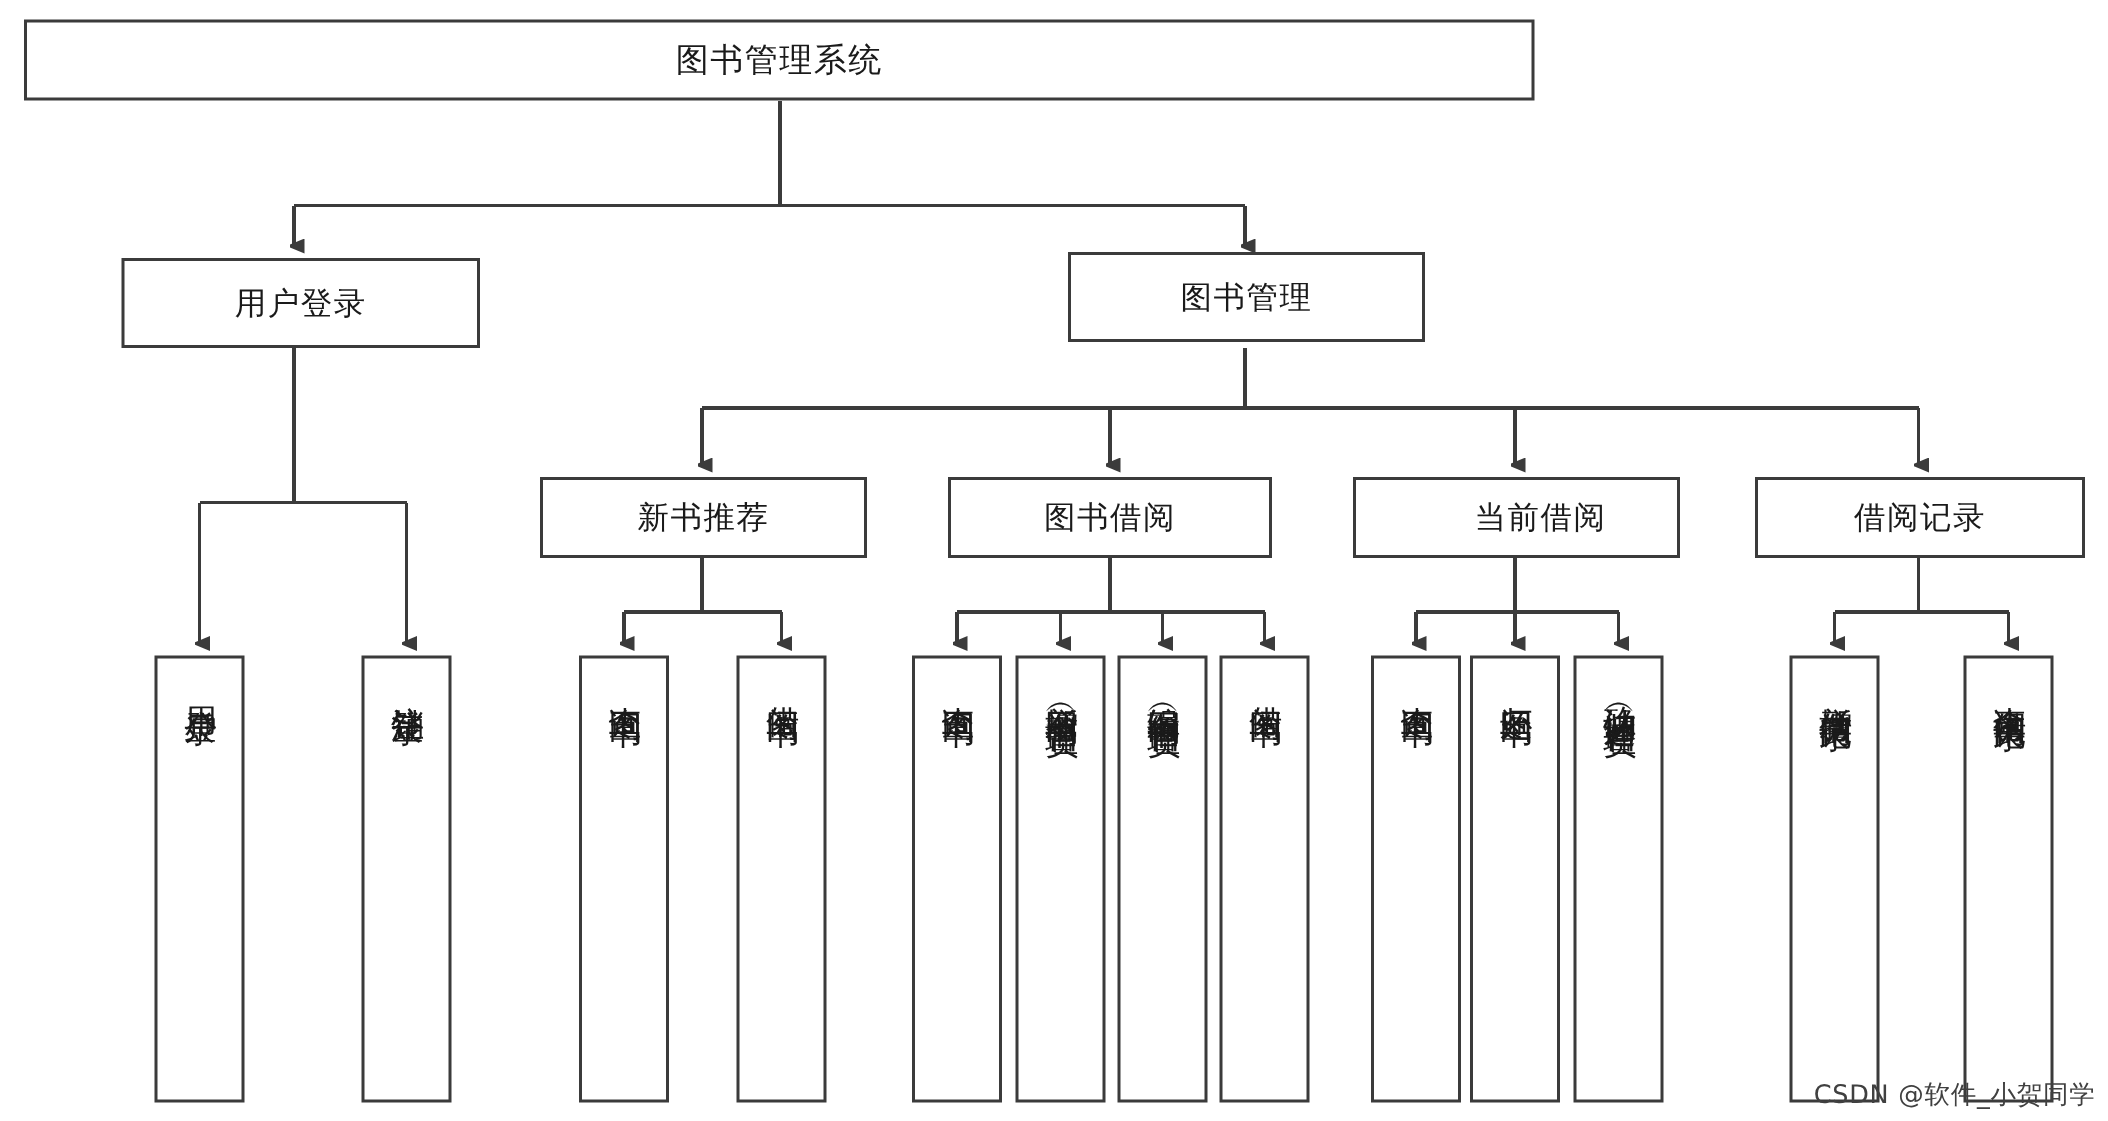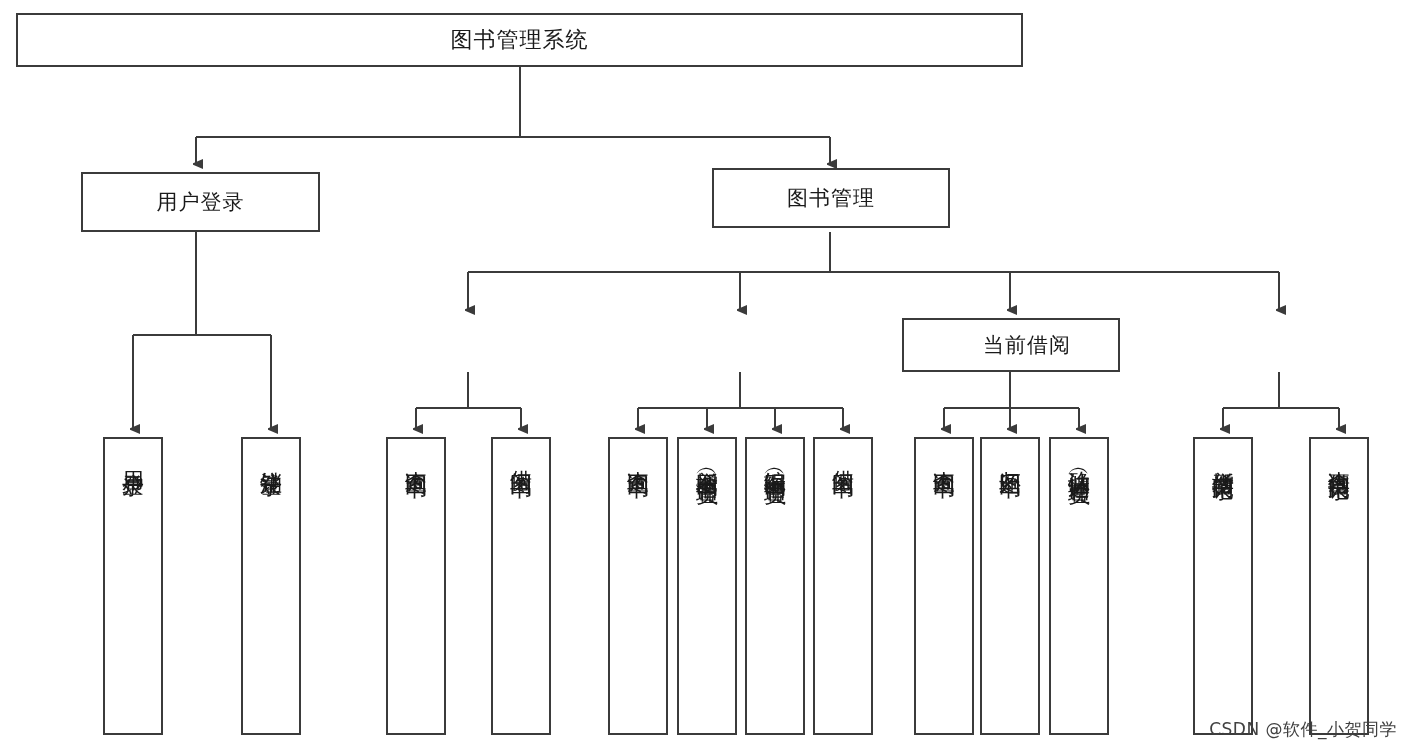--- a/index.html
+++ b/index.html
@@ -110,22 +110,31 @@
     <span>图书管理系统</span>
   </div>
 
   <div class="node horiz" style="left:81px;top:172px;width:239px;height:60px;">
     <span>用户登录</span>
   </div>
   <div class="node horiz" style="left:712px;top:168px;width:238px;height:60px;">
     <span>图书管理</span>
   </div>
 
+  <div class="node horiz" style="left:360px;top:318px;width:218px;height:54px;">
+    <span>新书推荐</span>
+  </div>
+  <div class="node horiz" style="left:632px;top:318px;width:216px;height:54px;">
+    <span>图书借阅</span>
+  </div>
   <div class="node horiz" style="left:902px;top:318px;width:218px;height:54px;padding-left:32px;">
     <span>当前借阅</span>
+  </div>
+  <div class="node horiz" style="left:1170px;top:318px;width:220px;height:54px;">
+    <span>借阅记录</span>
   </div>
 
   <div class="node leaf" style="left:103px;top:437px;width:60px;height:298px;">
     <span class="vtext">用户登录</span>
   </div>
   <div class="node leaf" style="left:241px;top:437px;width:60px;height:298px;">
     <span class="vtext">注销登录</span>
   </div>
 
   <div class="node leaf" style="left:386px;top:437px;width:60px;height:298px;">

